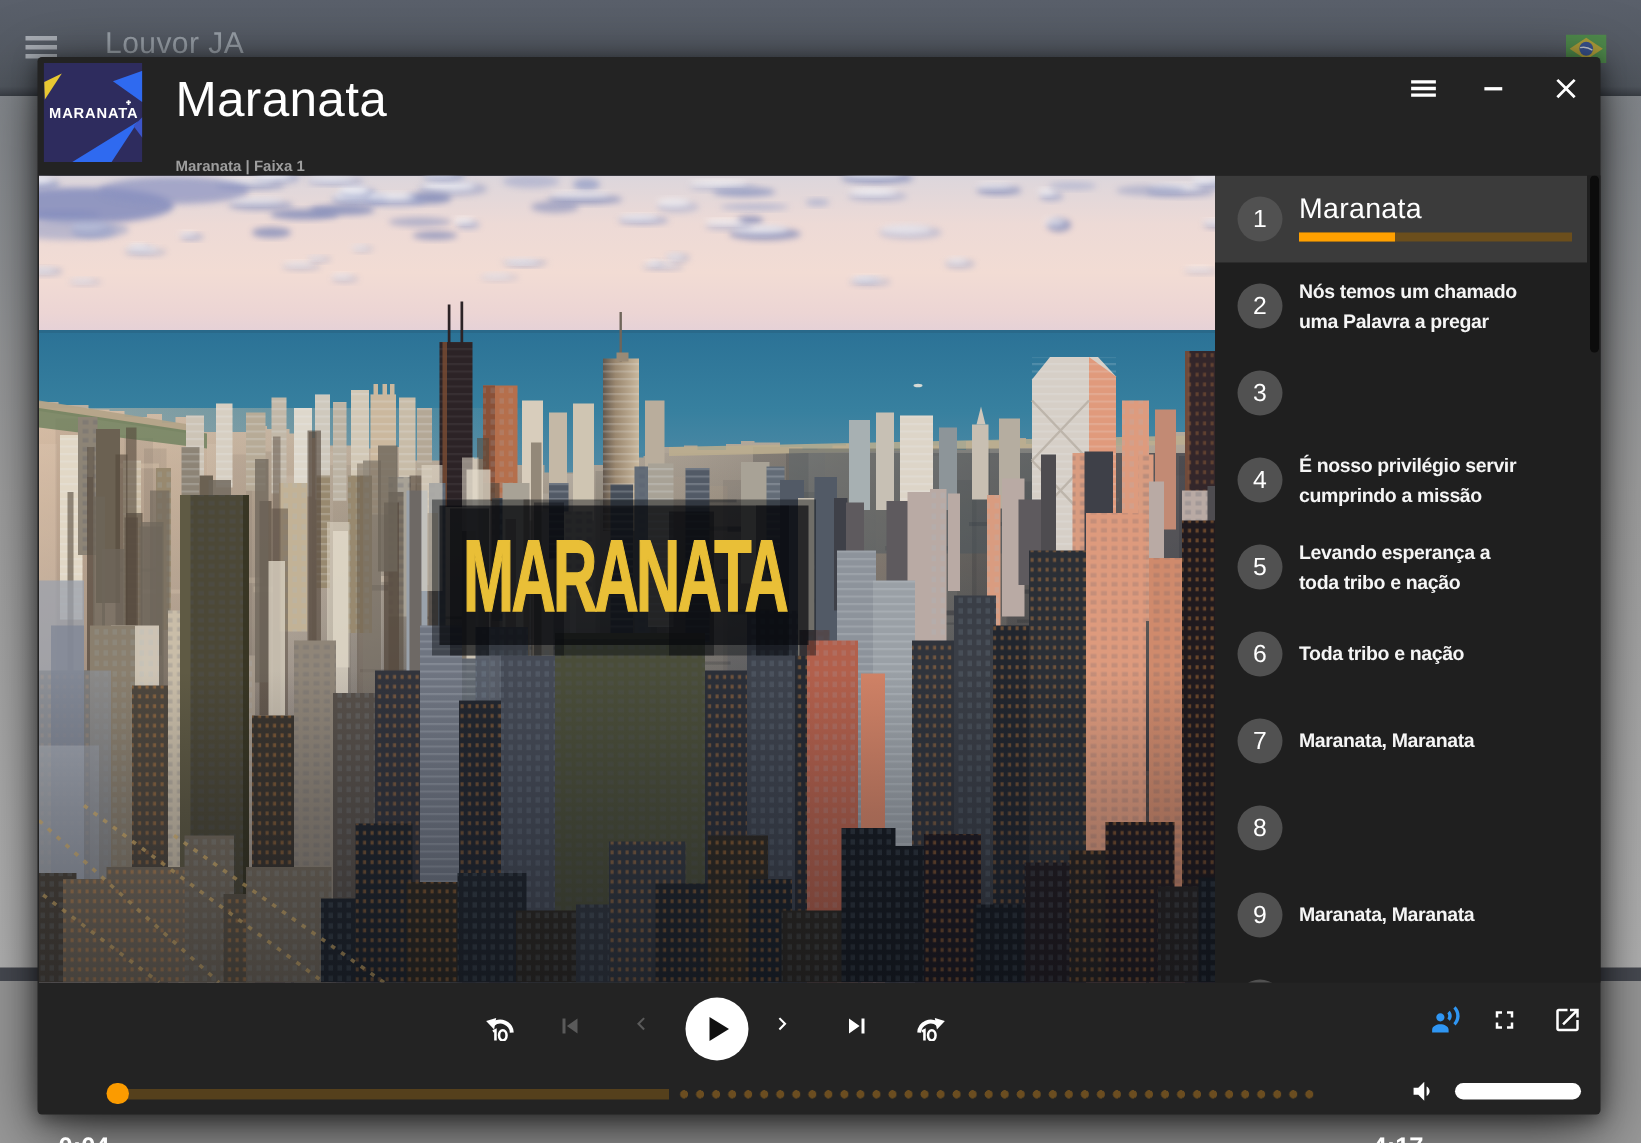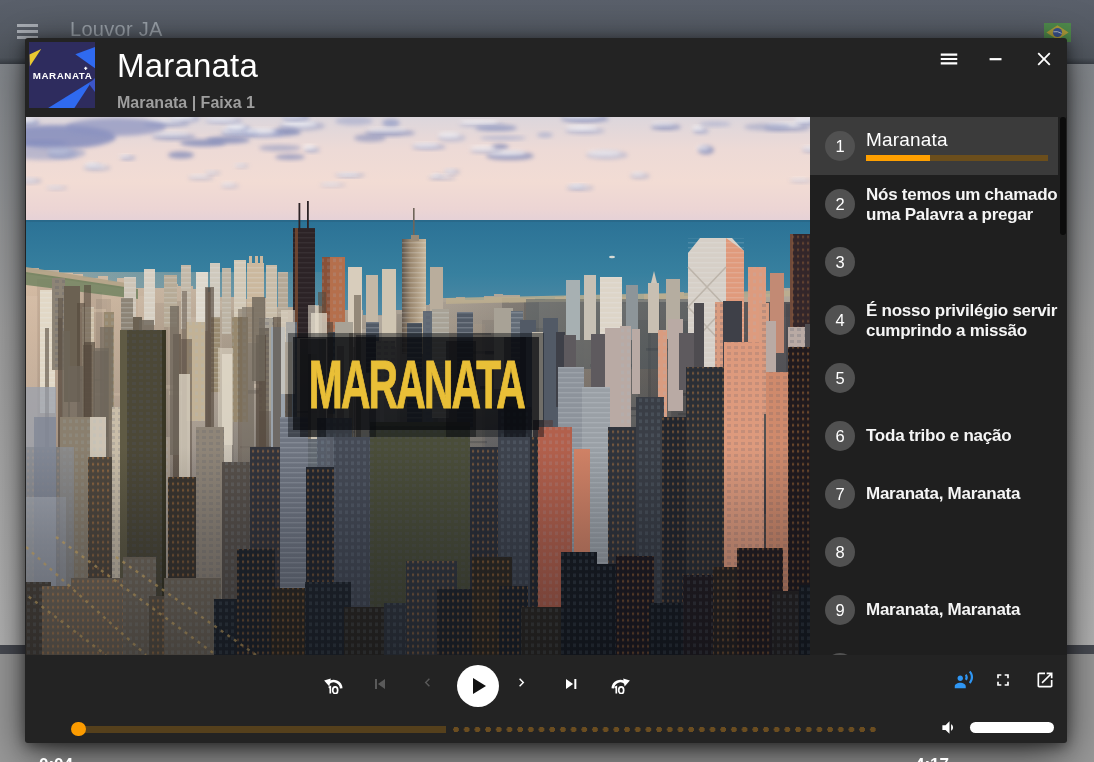--- a/index.html
+++ b/index.html
@@ -14,33 +14,33 @@
 .bk-burger { position:absolute; left:17px; top:24px; width:21px; height:15px; }
 .bk-burger span { display:block; height:2.5px; background:#a9aeb5; margin-bottom:3.5px; }
 .bk-title { position:absolute; left:70px; top:18px; font-size:20px; color:#9aa1a9; letter-spacing:0.3px; }
 .flag { position:absolute; left:1044px; top:23px; width:27px; height:19px; }
 
 .modal { position:absolute; left:25px; top:38px; width:1042px; height:705px;
   background:#232323; border-radius:3px; box-shadow:0 12px 45px rgba(0,0,0,0.62), 0 3px 14px rgba(0,0,0,0.5); }
 
 .logo { position:absolute; left:4px; top:4px; width:66px; height:66px; overflow:hidden; }
 .m-title { position:absolute; left:92px; top:9px; font-size:33px; color:#fff; letter-spacing:0.2px; }
-.m-sub { position:absolute; left:92px; top:56px; font-size:16px; color:#9e9e9e; font-weight:bold; }
+.m-sub { position:absolute; left:92px; top:68px; font-size:10px; color:#9e9e9e; font-weight:bold; }
 .hi { position:absolute; top:10px; color:#fff; }
 
 .photo { position:absolute; left:1px; top:79px; width:784px; height:538px; overflow:hidden; background:#223; }
 .mbox { position:absolute; left:267px; top:220px; width:246px; height:93px; background:rgba(6,8,12,0.68); display:flex; align-items:center; justify-content:center; }
 .mbox span { font-size:68px; font-weight:bold; color:#e9bf37; transform:scaleX(0.60); letter-spacing:-3px; white-space:nowrap; -webkit-text-stroke:1.1px #e9bf37; }
 
 .sidebar { position:absolute; left:785px; top:79px; width:257px; height:538px; background:#1f1f1f; overflow:hidden; }
 .sb-scroll { position:absolute; right:1px; top:0px; width:6px; height:118px; background:#0c0c0c; border-radius:3px; }
 .item { position:absolute; left:0; width:248px; height:58px; }
 .item.active { background:#3b3b3b; }
 .num { position:absolute; left:15px; top:50%; margin-top:-15px; width:30px; height:30px; border-radius:50%; background:#515151; color:#fff; font-size:16.5px; display:flex; align-items:center; justify-content:center; }
-.txt { position:absolute; left:56px; top:50%; transform:translateY(-50%); color:#f5f5f5; font-size:17px; font-weight:bold; letter-spacing:-0.25px; line-height:19.5px; white-space:nowrap; }
+.txt { position:absolute; left:56px; top:50%; transform:translateY(-50%); color:#f5f5f5; font-size:13px; font-weight:bold; letter-spacing:-0.25px; line-height:19.5px; white-space:nowrap; }
 .item.active .txt { font-weight:normal; font-size:19px; color:#fff; transform:none; top:13px; letter-spacing:0.2px; }
 .prog { position:absolute; left:56px; top:38px; width:182px; height:6px; background:#6b4e1c; }
 .prog i { position:absolute; left:0; top:0; width:64px; height:6px; background:#ffa000; display:block; }
 
 .ctrl { position:absolute; left:0; top:617px; width:100%; height:88px; }
 .cbtn { position:absolute; top:19px; }
 .play { position:absolute; left:432px; top:10px; width:42px; height:42px; border-radius:50%; background:#fff; }
 .play:after { content:""; position:absolute; left:16px; top:13px; border-left:13px solid #111; border-top:8px solid transparent; border-bottom:8px solid transparent; }
 
 .time { position:absolute; color:#fff; font-size:17px; font-weight:bold; top:683px;margin-top:34px; }
@@ -800,20 +800,21 @@
         </div>
       <div class="item" style="top:116px">
           <div class="num">3</div>
         </div>
       <div class="item" style="top:174px">
           <div class="num">4</div>
           <div class="txt">É nosso privilégio servir<br>cumprindo a missão</div>
         </div>
       <div class="item" style="top:232px">
           <div class="num">5</div>
+          <div class="txt">Levando esperança a<br>toda tribo e nação</div>
         </div>
       <div class="item" style="top:290px">
           <div class="num">6</div>
           <div class="txt">Toda tribo e nação</div>
         </div>
       <div class="item" style="top:348px">
           <div class="num">7</div>
           <div class="txt">Maranata, Maranata</div>
         </div>
       <div class="item" style="top:406px">

